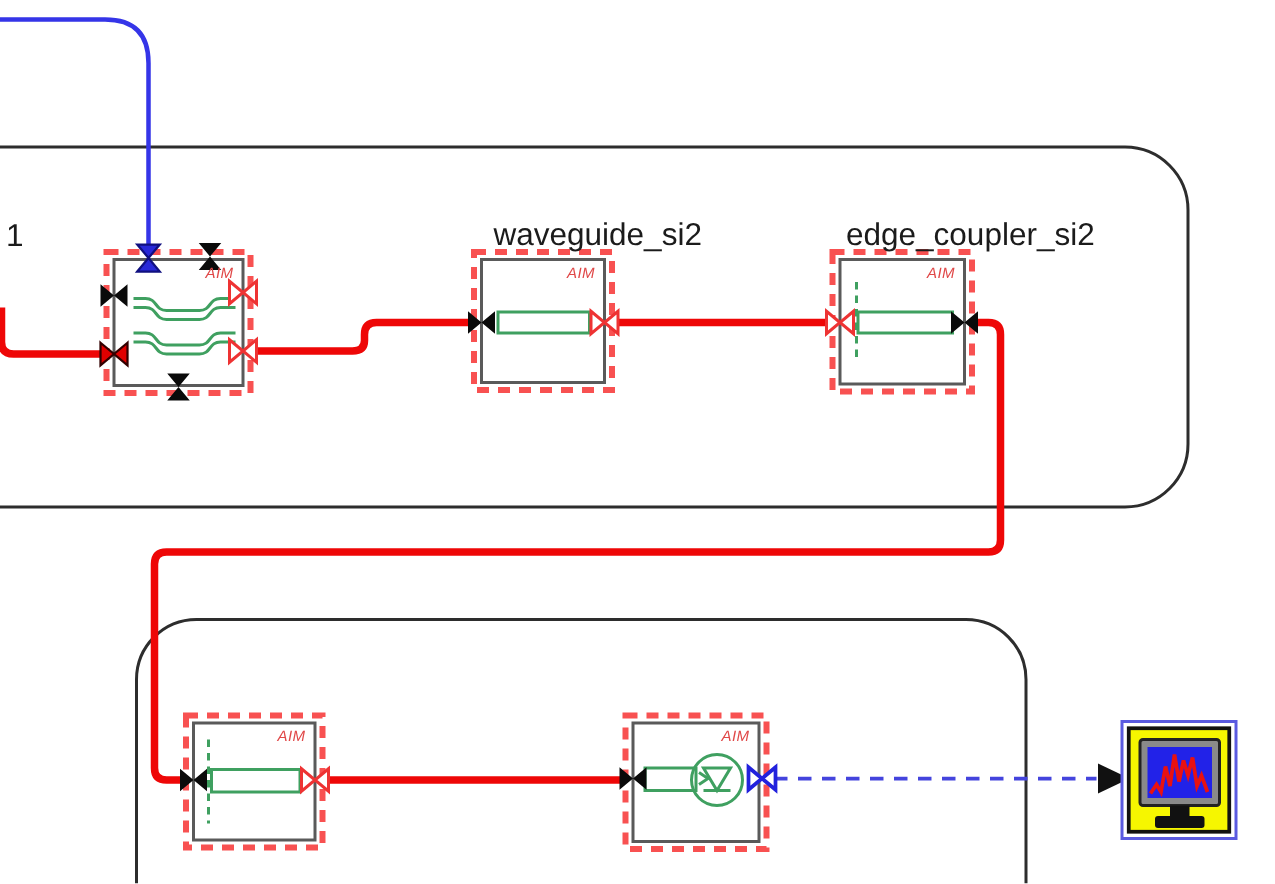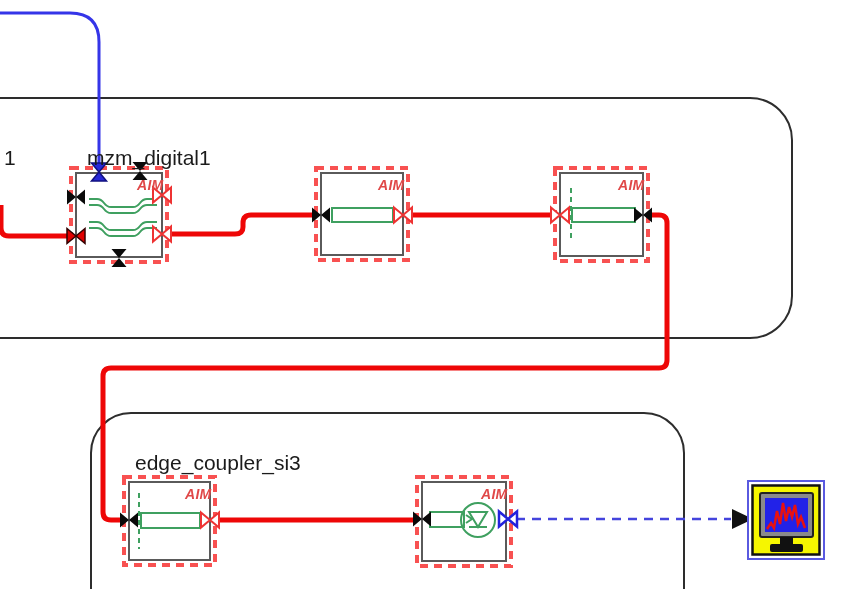--- a/index.html
+++ b/index.html
@@ -6,21 +6,21 @@
   #screen{
     position:relative;width:850px;height:589px;background:#ffffff;
     overflow:hidden;font-family:"Liberation Sans",sans-serif;
   }
   #scene{position:absolute;left:0;top:0;}
   .label{
     position:absolute;font-size:21px;color:#1b1b1b;white-space:nowrap;
     font-family:"Liberation Sans",sans-serif;line-height:1.1;
   }
   .aim{
-    position:absolute;font-size:14px;font-weight:bold;font-style:italic;
+    position:absolute;font-size:10px;font-weight:normal;font-style:italic;
     color:#e04848;white-space:nowrap;letter-spacing:.3px;
   }
 </style>
 </head>
 <body>
 
 <div id="screen">
 
   <svg id="scene" width="850" height="589" viewBox="0 0 850 589">
 
@@ -101,22 +101,22 @@
       <rect x="752.5" y="485.5" width="67" height="69" fill="#f6f600" stroke="#111" stroke-width="2.5"></rect>
       <rect x="760" y="493" width="53" height="44" rx="2" fill="#8a8a8a" stroke="#222" stroke-width="2"></rect>
       <rect x="765" y="498" width="43" height="34" fill="#2222e8"></rect>
       <polyline points="767,529 771,523 774,528 777,511 780,524 783,503 786,521 789,507 792,517 795,505 798,524 801,517 805,528" fill="none" stroke="#e81111" stroke-width="2.5"></polyline>
       <rect x="780" y="537" width="13" height="7" fill="#111"></rect>
       <rect x="770" y="544" width="33" height="8" rx="2" fill="#111"></rect>
     </g>
   </svg>
 
   <div class="label" style="left:4px;top:146px">1</div>
-  <div class="label" style="left:87px;top:146px">mzm_digital1</div>
-  <div class="label" style="left:135px;top:451px">edge_coupler_si3</div>
+  <div class="label" style="left:329px;top:145px">waveguide_si2</div>
+  <div class="label" style="left:564px;top:145px">edge_coupler_si2</div>
 
   <div class="aim" style="left:137px;top:177px">AIM</div>
   <div class="aim" style="left:378px;top:177px">AIM</div>
   <div class="aim" style="left:618px;top:177px">AIM</div>
   <div class="aim" style="left:185px;top:486px">AIM</div>
   <div class="aim" style="left:481px;top:486px">AIM</div>
 
 </div>
 
 </body></html>

